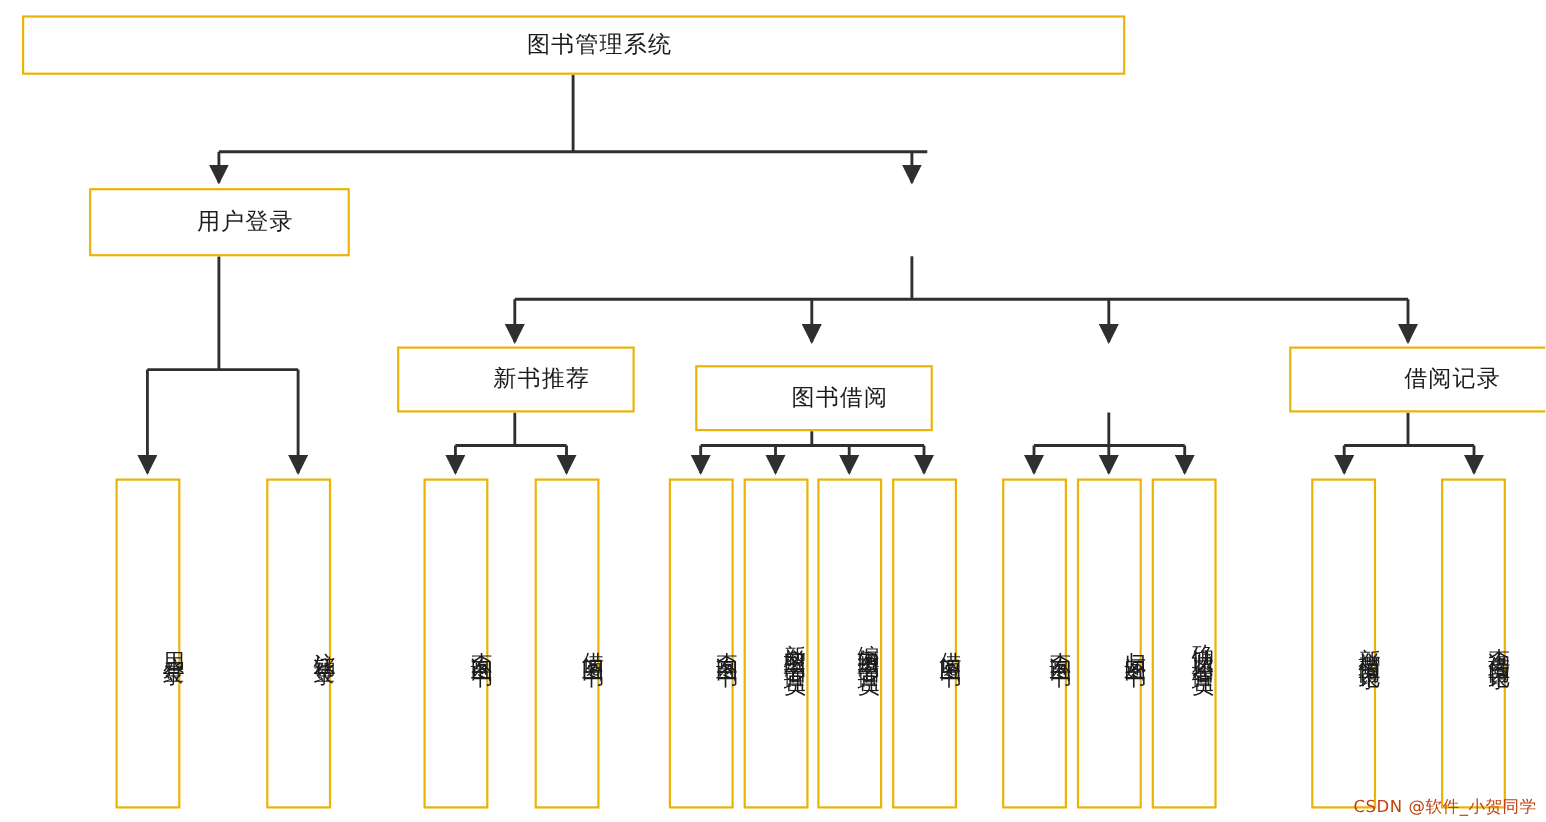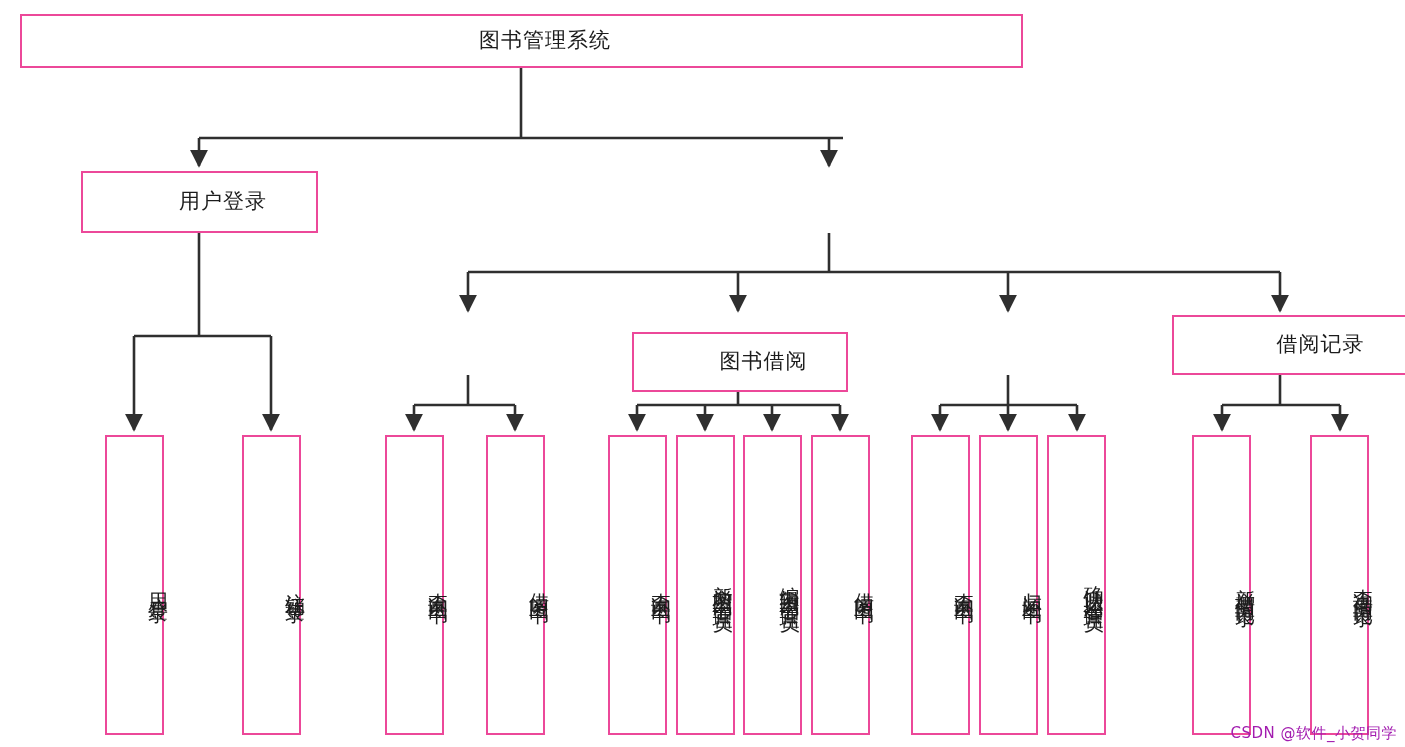--- a/index.html
+++ b/index.html
@@ -22,21 +22,21 @@
     position: absolute;
     left: 0;
     top: 0;
     width: 1405px;
     height: 747px;
   }
   .node {
     position: absolute;
     box-sizing: border-box;
     background: #ffffff;
-    border: 2px solid #ec4899;
+    border: 2px solid #eab308;
     display: flex;
     align-items: center;
     justify-content: center;
     color: #1c1c1c;
     z-index: 2;
     padding-left: 47px;
   }
   .node-h {
     font-size: 21px;
     letter-spacing: 1px;
@@ -56,21 +56,21 @@
   }
   .node-v.mid {
     align-items: center;
     padding-top: 0;
   }
   .watermark {
     position: absolute;
     right: 8px;
     bottom: 4px;
     font-size: 15px;
-    color: #a21caf;
+    color: #c2410c;
     white-space: nowrap;
     z-index: 3;
     letter-spacing: 0.5px;
   }
 </style>
 </head>
 <body>
 
 <div id="canvas">
 
@@ -125,20 +125,23 @@
   </svg>
 
   <div class="node node-h" style="left:20px; top:14px; width:1003px; height:54px;">
     <span>图书管理系统</span>
   </div>
 
   <div class="node node-h" style="left:81px; top:171px; width:237px; height:62px;">
     <span>用户登录</span>
   </div>
 
+  <div class="node node-h" style="left:361px; top:315px; width:216px; height:60px;">
+    <span>新书推荐</span>
+  </div>
   <div class="node node-h" style="left:632px; top:332px; width:216px; height:60px;">
     <span>图书借阅</span>
   </div>
   <div class="node node-h" style="left:1172px; top:315px; width:250px; height:60px;">
     <span>借阅记录</span>
   </div>
 
   <div class="node node-v mid" style="left:105px; top:435px; width:59px; height:300px;">
     <span>用户登录</span>
   </div>

